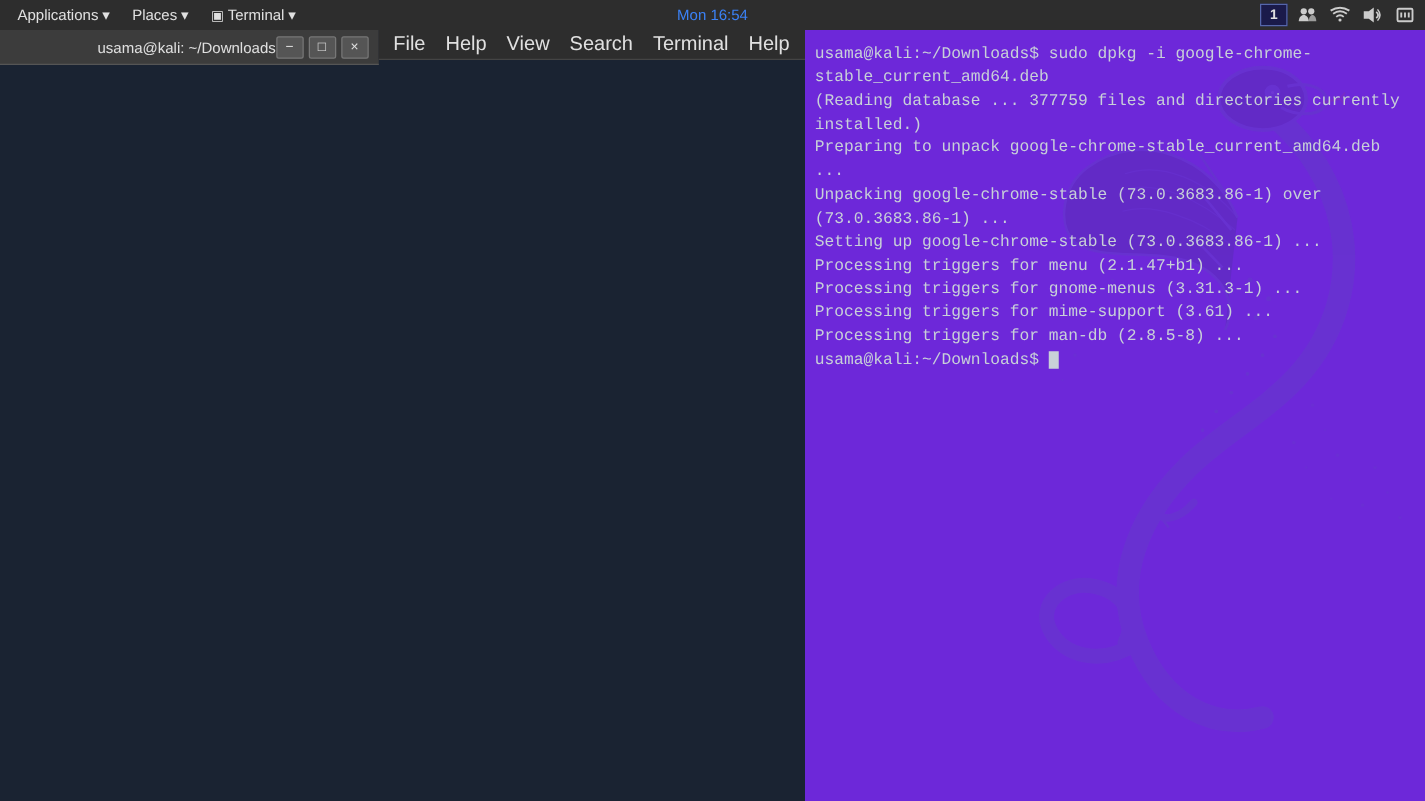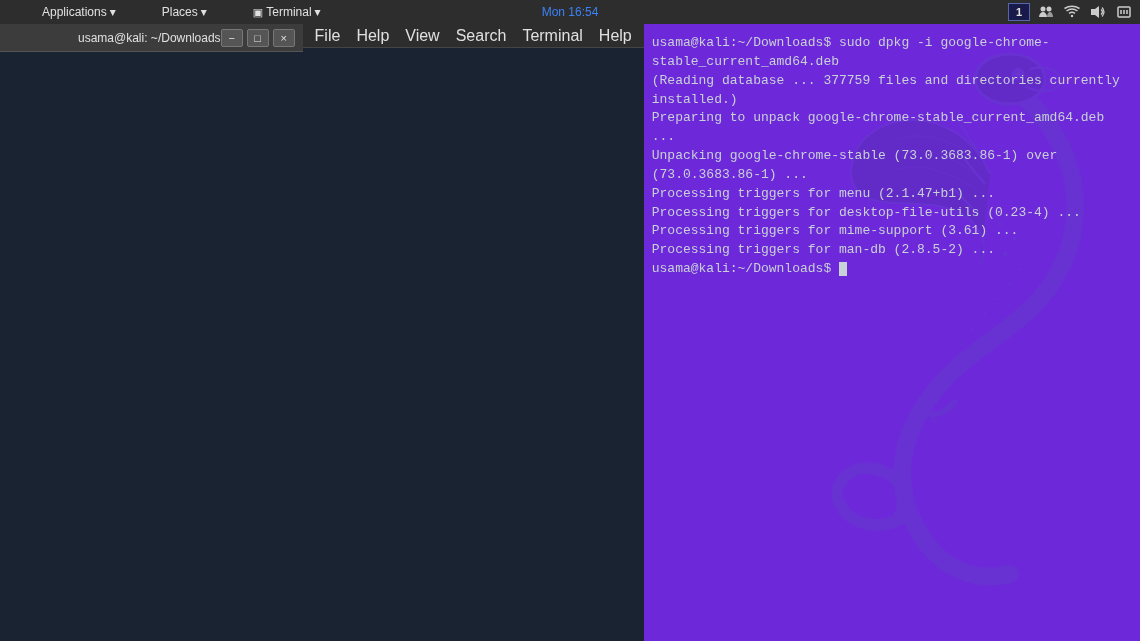--- a/index.html
+++ b/index.html
@@ -29,21 +29,20 @@
     .taskbar-btn {
       color: #e0e0e0;
       font-size: 12px;
       padding: 2px 8px;
       cursor: pointer;
       border-radius: 3px;
       display: flex;
       align-items: center;
       gap: 3px;
       background: transparent;
-      margin-left: 28px;
     }
     #taskbar-center {
       position: absolute;
       left: 50%;
       transform: translateX(-50%);
       color: #3b82f6;
       font-size: 12px;
     }
     #taskbar-right {
       display: flex;
@@ -329,20 +328,21 @@
           <circle cx="360" cy="280" r="1"></circle>
         </g>
       </svg>
     </div>
 
     <div id="terminal-content">
       <div class="output"><span class="prompt">usama@kali:~/Downloads$</span> sudo dpkg -i google-chrome-stable_current_amd64.deb</div>
       <div class="output">(Reading database ... 377759 files and directories currently installed.)</div>
       <div class="output">Preparing to unpack google-chrome-stable_current_amd64.deb ...</div>
       <div class="output">Unpacking google-chrome-stable (73.0.3683.86-1) over (73.0.3683.86-1) ...</div>
+      <div class="output">Setting up google-chrome-stable (73.0.3683.86-1) ...</div>
       <div class="output">Processing triggers for menu (2.1.47+b1) ...</div>
-      <div class="output">Processing triggers for desktop-file-utils (0.23-4) ...</div>
+      <div class="output">Processing triggers for gnome-menus (3.31.3-1) ...</div>
       <div class="output">Processing triggers for mime-support (3.61) ...</div>
-      <div class="output">Processing triggers for man-db (2.8.5-2) ...</div>
+      <div class="output">Processing triggers for man-db (2.8.5-8) ...</div>
       <div class="output"><span class="prompt">usama@kali:~/Downloads$</span> <span class="cursor"></span></div>
     </div>
   </div>
 </div>
 
 </body></html>

